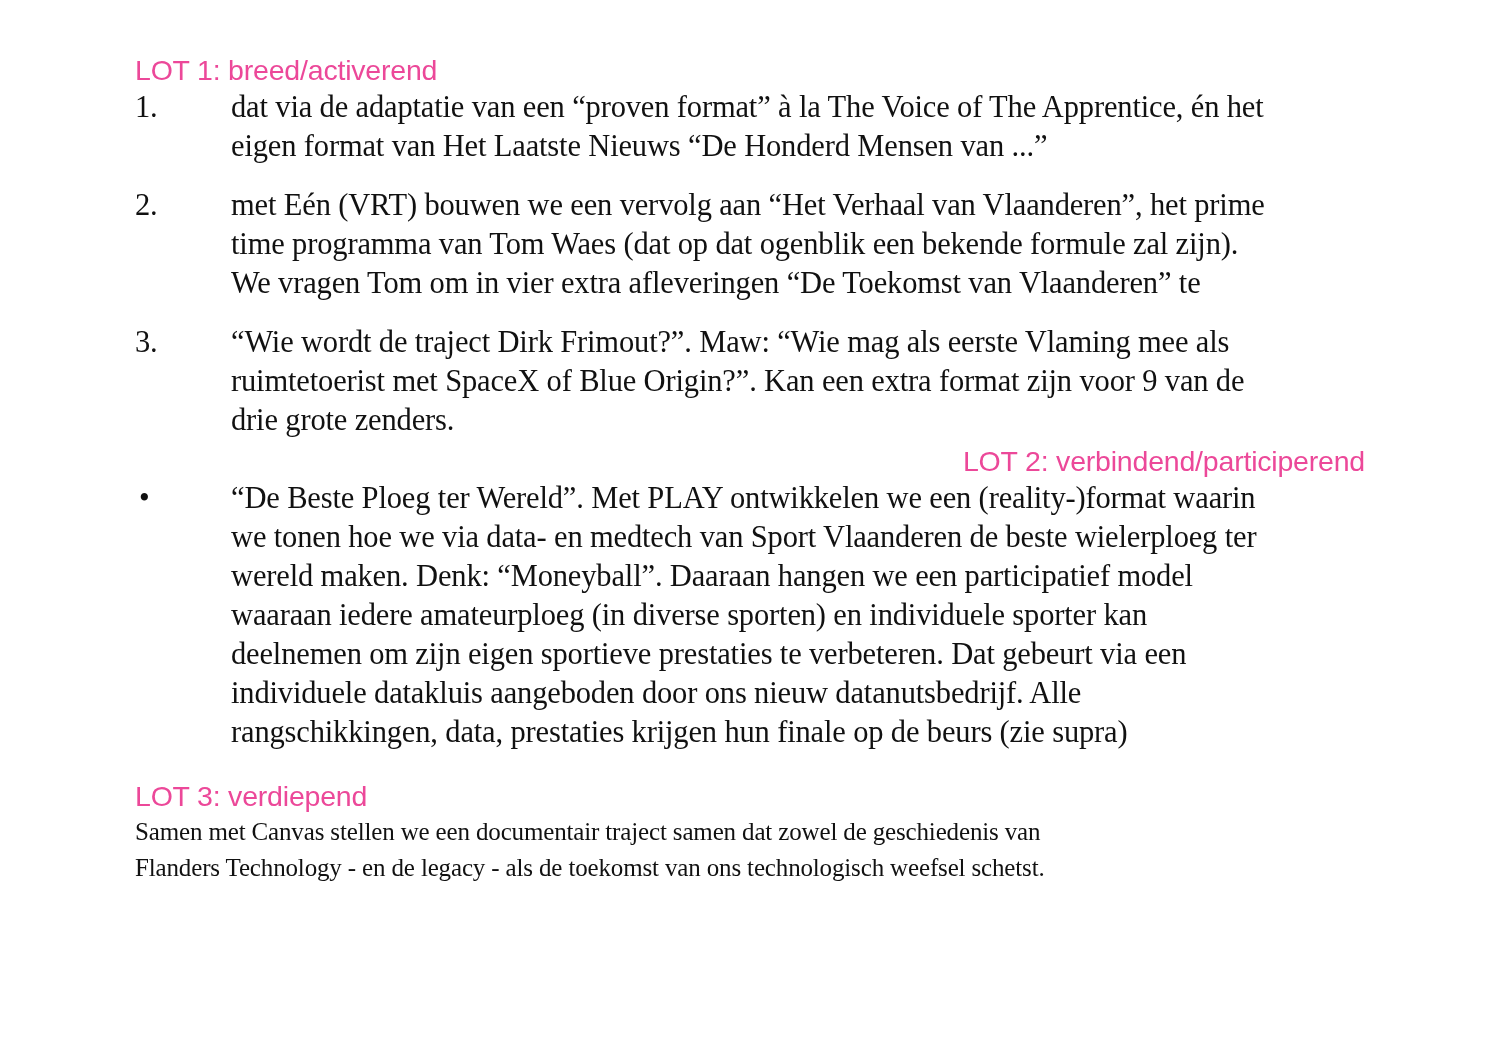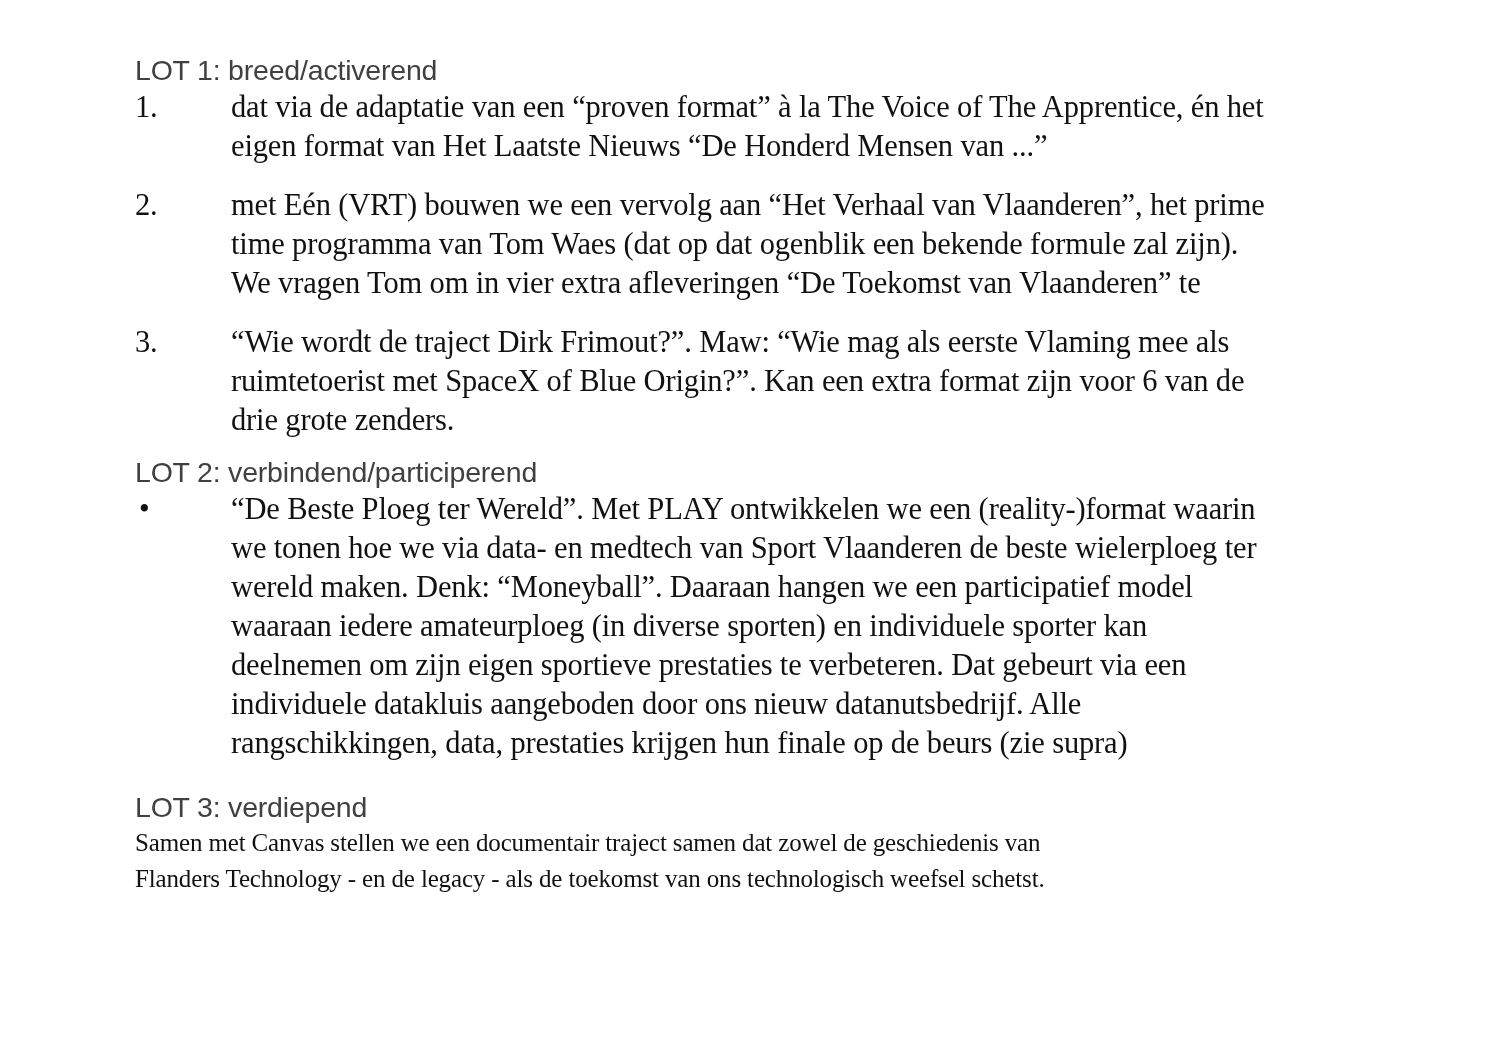--- a/index.html
+++ b/index.html
@@ -15,21 +15,21 @@
     }
     .page {
       position: absolute;
       left: 135px;
       top: 52px;
       width: 1230px;
     }
     .heading {
       font-family: "Liberation Sans", sans-serif;
       font-size: 28.5px;
-      color: #404040;
+      color: #ec4899;
       line-height: 36px;
       margin: 0;
       font-weight: normal;
       letter-spacing: -0.2px;
     }
     .item {
       display: flex;
       font-family: "Liberation Serif", serif;
       font-size: 30.5px;
       color: #111111;
@@ -56,21 +56,21 @@
       margin-top: 20px;
     }
     .para {
       font-family: "Liberation Serif", serif;
       font-size: 25px;
       color: #111111;
       line-height: 36px;
       letter-spacing: -0.15px;
     }
     #lot1-heading { margin-top: 0; }
-    #lot2-heading { margin-top: 14px; }
+    #lot2-heading { margin-top: 3px; text-align: right; }
     #lot3-heading { margin-top: 26px; }
   </style>
 </head>
 <body>
 
 <div class="page">
 
   <section>
     <h2 id="lot1-heading" class="heading">LOT 1: breed/activerend</h2>
 
@@ -88,21 +88,21 @@
         <span class="line">met Eén (VRT) bouwen we een vervolg aan “Het Verhaal van Vlaanderen”, het prime</span>
         <span class="line">time programma van Tom Waes (dat op dat ogenblik een bekende formule zal zijn).</span>
         <span class="line">We vragen Tom om in vier extra afleveringen “De Toekomst van Vlaanderen” te</span>
       </span>
     </div>
 
     <div class="item gap-item">
       <span class="marker">3.</span>
       <span class="item-text">
         <span class="line">“Wie wordt de traject Dirk Frimout?”. Maw: “Wie mag als eerste Vlaming mee als</span>
-        <span class="line">ruimtetoerist met SpaceX of Blue Origin?”. Kan een extra format zijn voor 6 van de</span>
+        <span class="line">ruimtetoerist met SpaceX of Blue Origin?”. Kan een extra format zijn voor 9 van de</span>
         <span class="line">drie grote zenders.</span>
       </span>
     </div>
   </section>
 
   <section>
     <h2 id="lot2-heading" class="heading">LOT 2: verbindend/participerend</h2>
 
     <div class="item">
       <span class="marker bullet">•</span>

